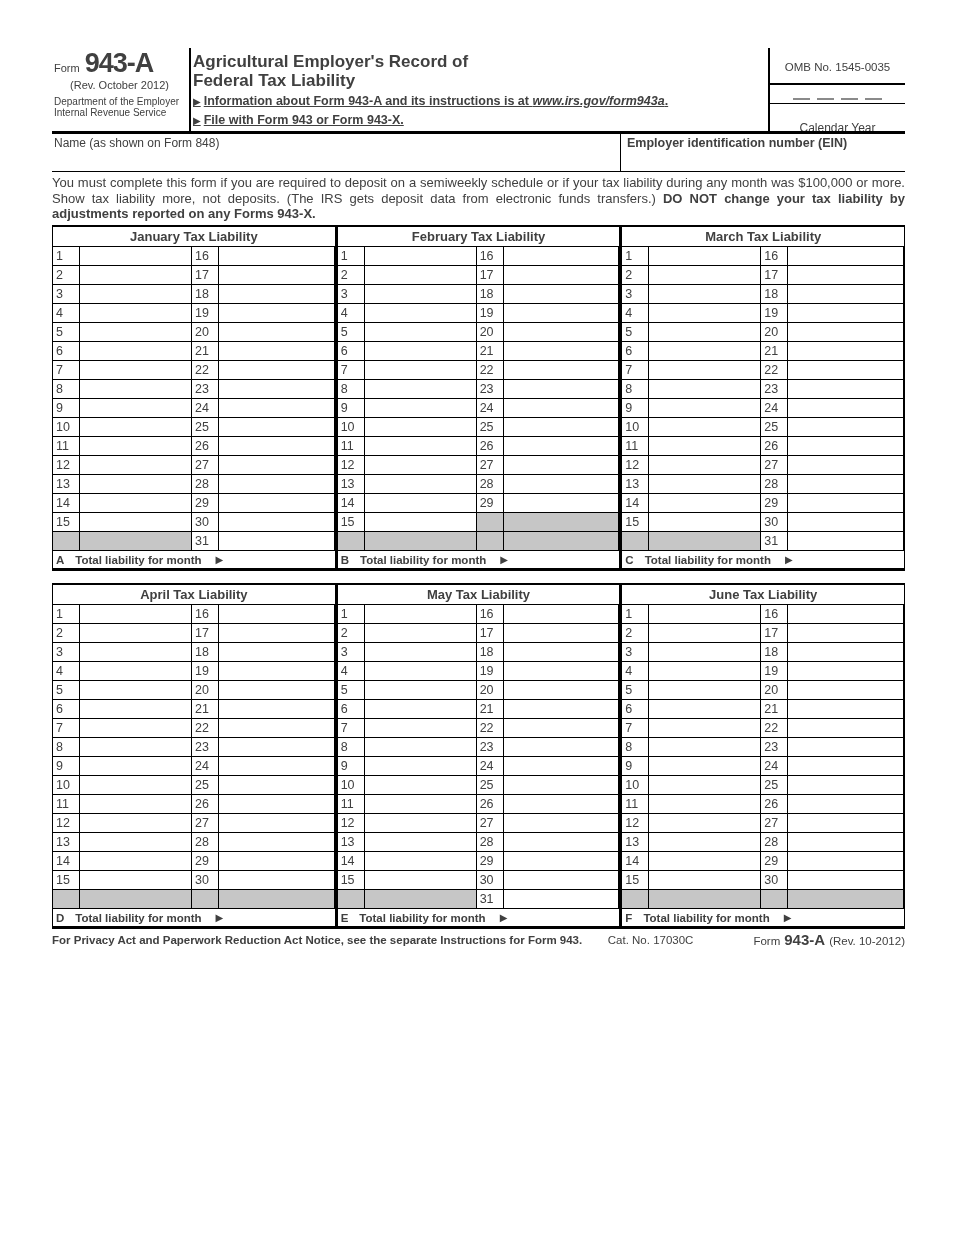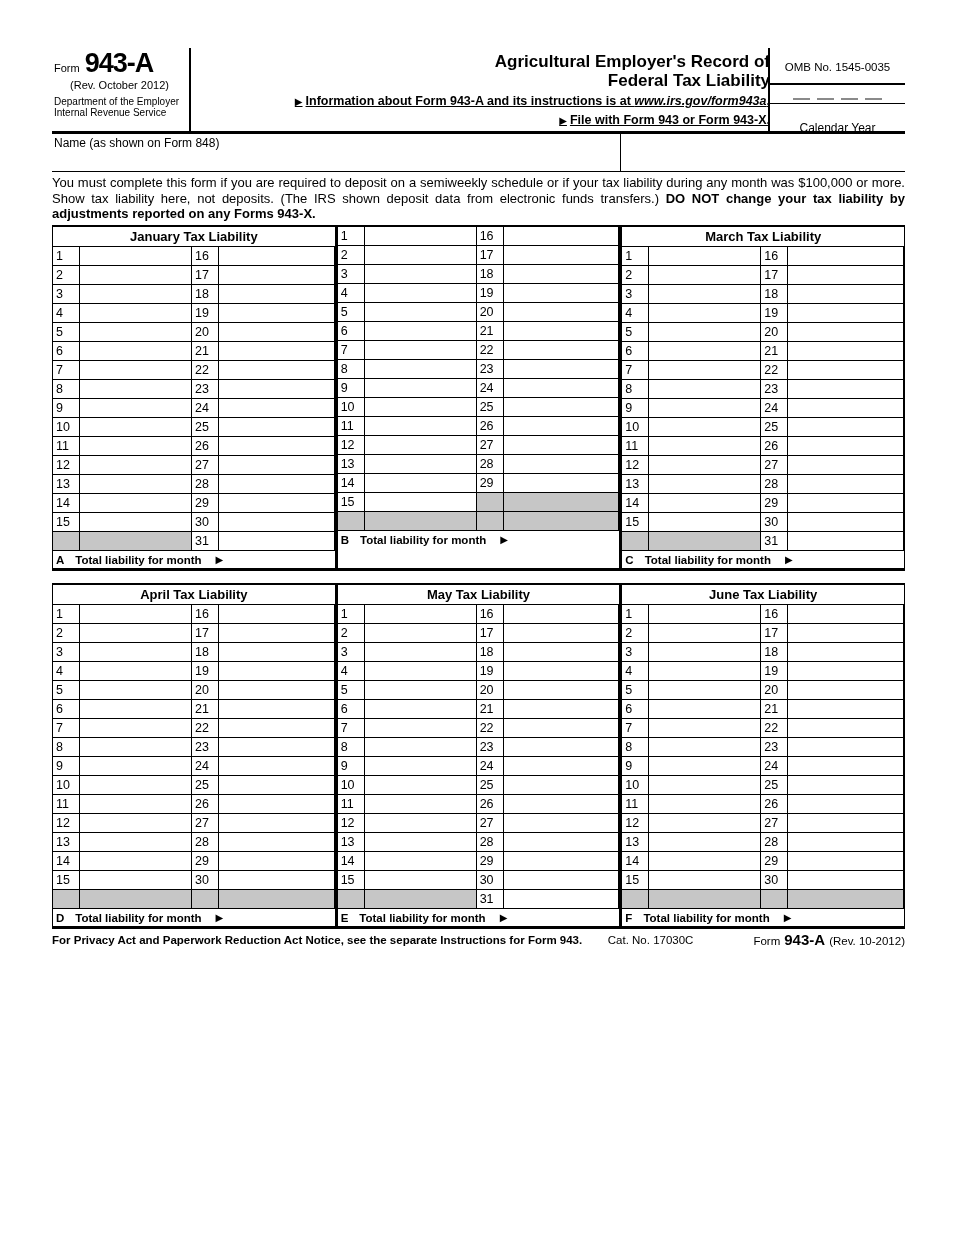--- a/index.html
+++ b/index.html
@@ -1,31 +1,31 @@
 <!DOCTYPE html>
 <html><head>
 <meta charset="utf-8">
 <style>
   * { margin:0; padding:0; box-sizing:border-box; }
   html,body { background:#e8e8e8; }
   .page {
     position:relative; width:960px; height:1242px; background:#ffffff;
-    font-family:"Liberation Sans","DejaVu Sans",sans-serif; color:#000000;
+    font-family:"Liberation Sans","DejaVu Sans",sans-serif; color:#404040;
     margin:0 auto; overflow:hidden;
   }
 
   
   .hdr { position:absolute; left:52px; top:48px; width:853px; height:83px; }
   .hdr-left { position:absolute; left:0; top:0; width:139px; height:83px; border-right:2px solid #000; padding:2px 4px 0 2px; }
   .form-line { display:flex; align-items:baseline; gap:5px; }
   .form-word { font-size:11px; }
   .form-number { font-size:27px; font-weight:bold; letter-spacing:-1px; line-height:26px; }
   .rev-line { font-size:11px; margin-top:3px;text-align:center; }
   .agency { font-size:10px; line-height:11px; margin-top:5px; }
-  .hdr-center { position:absolute; left:141px; top:0; width:577px; height:83px; text-align:right; }
+  .hdr-center { position:absolute; left:141px; top:0; width:577px; height:83px; text-align:left; }
   .title-l1 { font-size:17px; font-weight:bold; line-height:19px; margin-top:4px; }
   .title-l2 { font-size:17px; font-weight:bold; line-height:19px; }
   .pointer-line { font-size:12.5px; font-weight:bold; line-height:15px; margin-top:4px;text-decoration:underline; }
   .pointer-line .arr { font-size:10px; margin-right:3px; }
   .url { font-style:italic; }
   .hdr-right { position:absolute; left:716px; top:0; width:137px; height:83px; border-left:2px solid #000; }
   .omb-box { height:37px; border-bottom:2px solid #000; font-size:11.5px; text-align:center; padding-top:13px; }
   .cy-area { padding-top:13px; }
   .cy-dashes { display:flex; justify-content:center; gap:7px; padding-bottom:3px; border-bottom:1.5px solid #000; }
   .cy-dashes .dash { width:17px; height:2px; background:#8a8a8a; }
@@ -110,24 +110,27 @@
         </div>
         <div class="cy-label">Calendar Year</div>
       </div>
     </div>
   </div>
 
   <div class="name-row">
     <div class="name-cell">
       <span>Name (as shown on Form 848)</span>
     </div>
+    <div class="ein-cell">
+      <span>Employer identification number (EIN)</span>
+    </div>
   </div>
 
   <div class="instructions">
-    <span>You must complete this form if you are required to deposit on a semiweekly schedule or if your tax liability during any month  was $100,000 or more. Show tax liability here, not deposits. (The IRS shown deposit data from electronic funds transfers.) </span><b>DO  NOT change your tax liability by adjustments reported on any Forms 943-X.</b>
+    <span>You must complete this form if you are required to deposit on a semiweekly schedule or if your tax liability during any month  was $100,000 or more. Show tax liability more, not deposits. (The IRS gets deposit data from electronic funds transfers.) </span><b>DO  NOT change your tax liability by adjustments reported on any Forms 943-X.</b>
   </div>
 
   <div class="tgroup" id="group-0">
       <div class="month">
         <div class="month-title">January Tax Liability</div>
         <div class="mrow">
           <div class="cell-day">1</div>
           <div class="cell-entry"></div>
           <div class="cell-day">16</div>
           <div class="cell-entry cell-entry2"></div>
@@ -223,20 +226,21 @@
           <div class="cell-entry cell-entry2"></div>
         </div>
         <div class="total-row">
           <div class="total-letter">A</div>
           <div class="total-label">Total liability for month</div>
           <div class="total-arrow">▶</div>
           <div class="total-entry"></div>
         </div>
       </div>
       <div class="month">
+        <div class="month-title">February Tax Liability</div>
         <div class="mrow">
           <div class="cell-day">1</div>
           <div class="cell-entry"></div>
           <div class="cell-day">16</div>
           <div class="cell-entry cell-entry2"></div>
         </div>
         <div class="mrow">
           <div class="cell-day">2</div>
           <div class="cell-entry"></div>
           <div class="cell-day">17</div>

